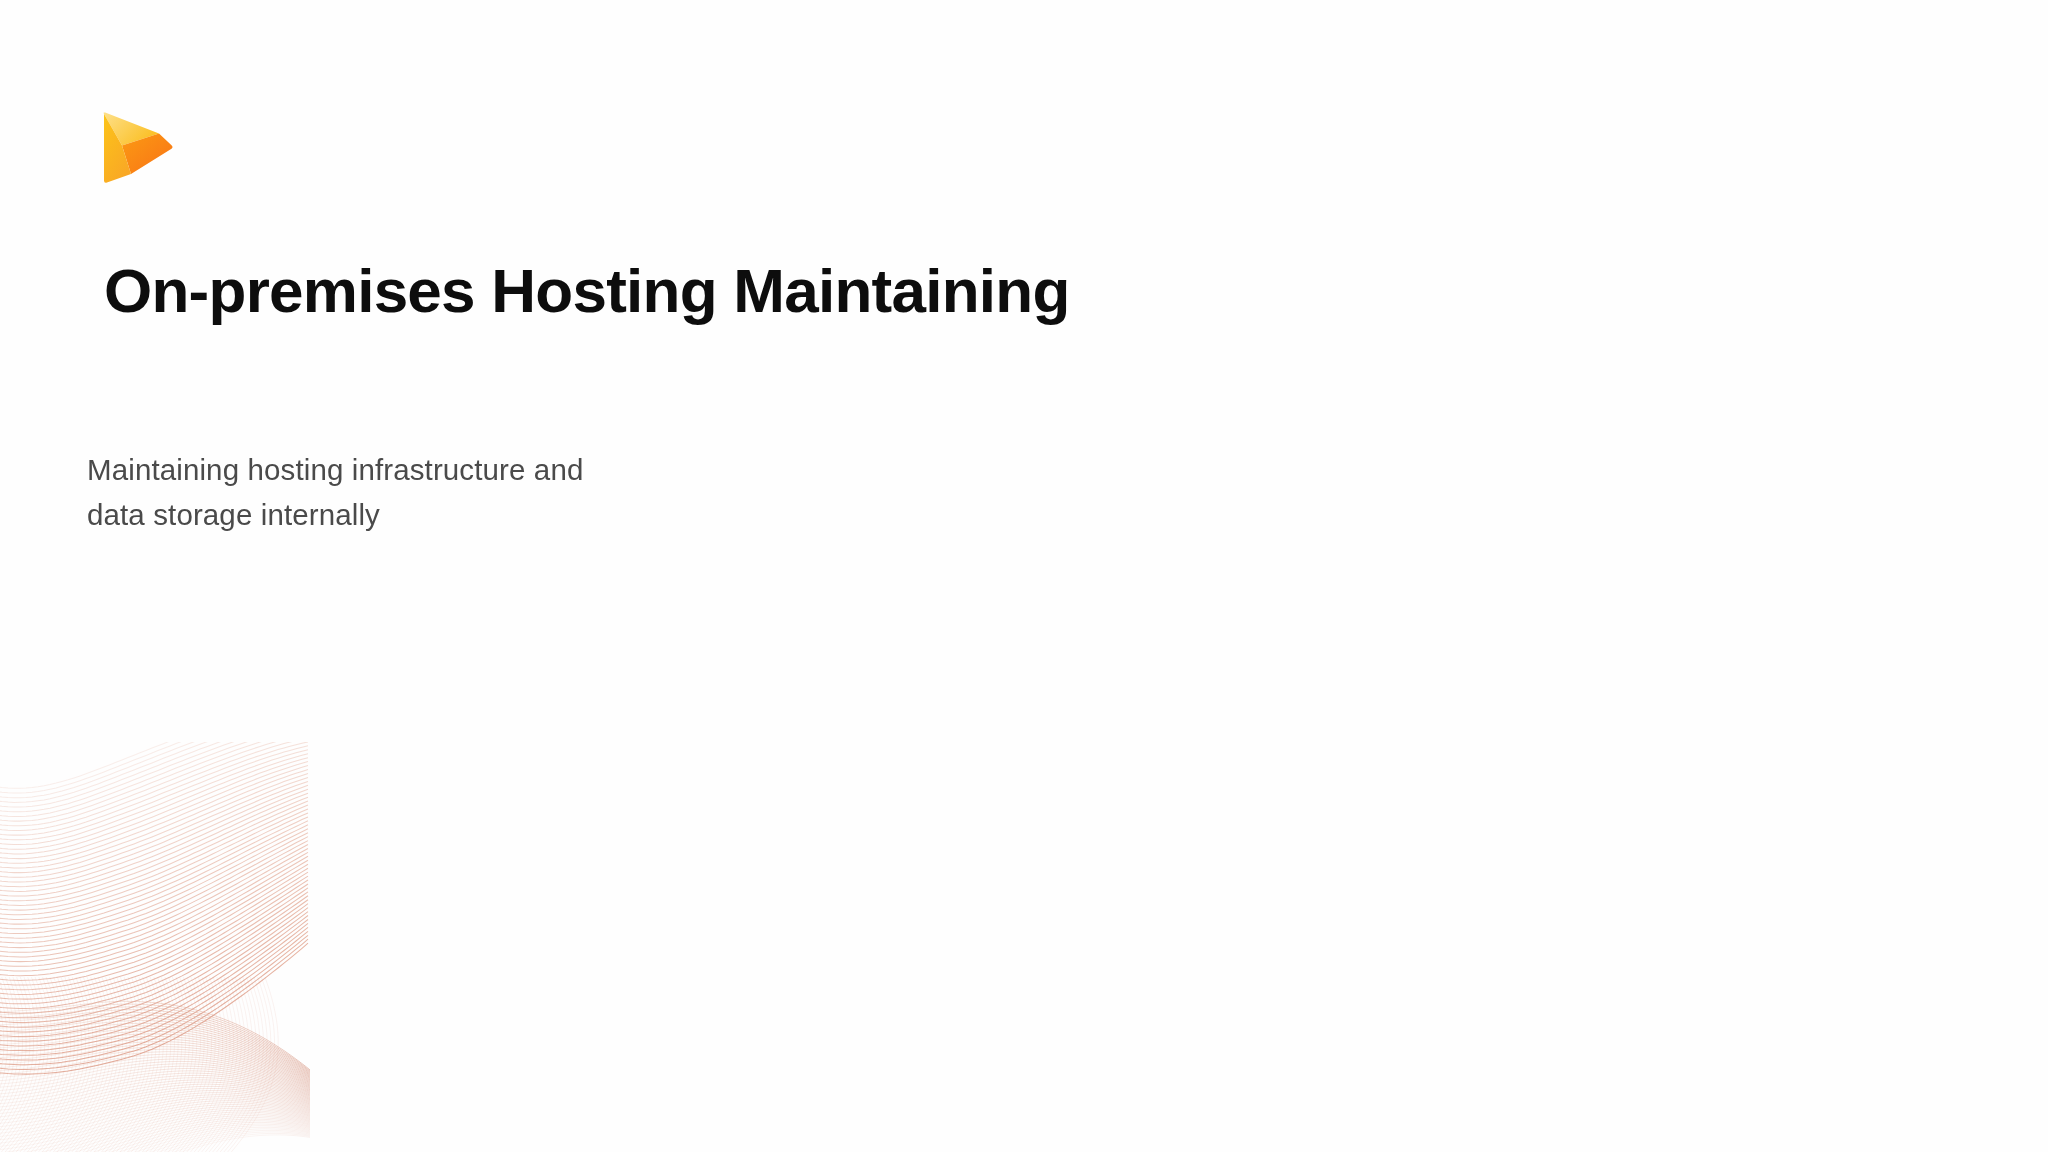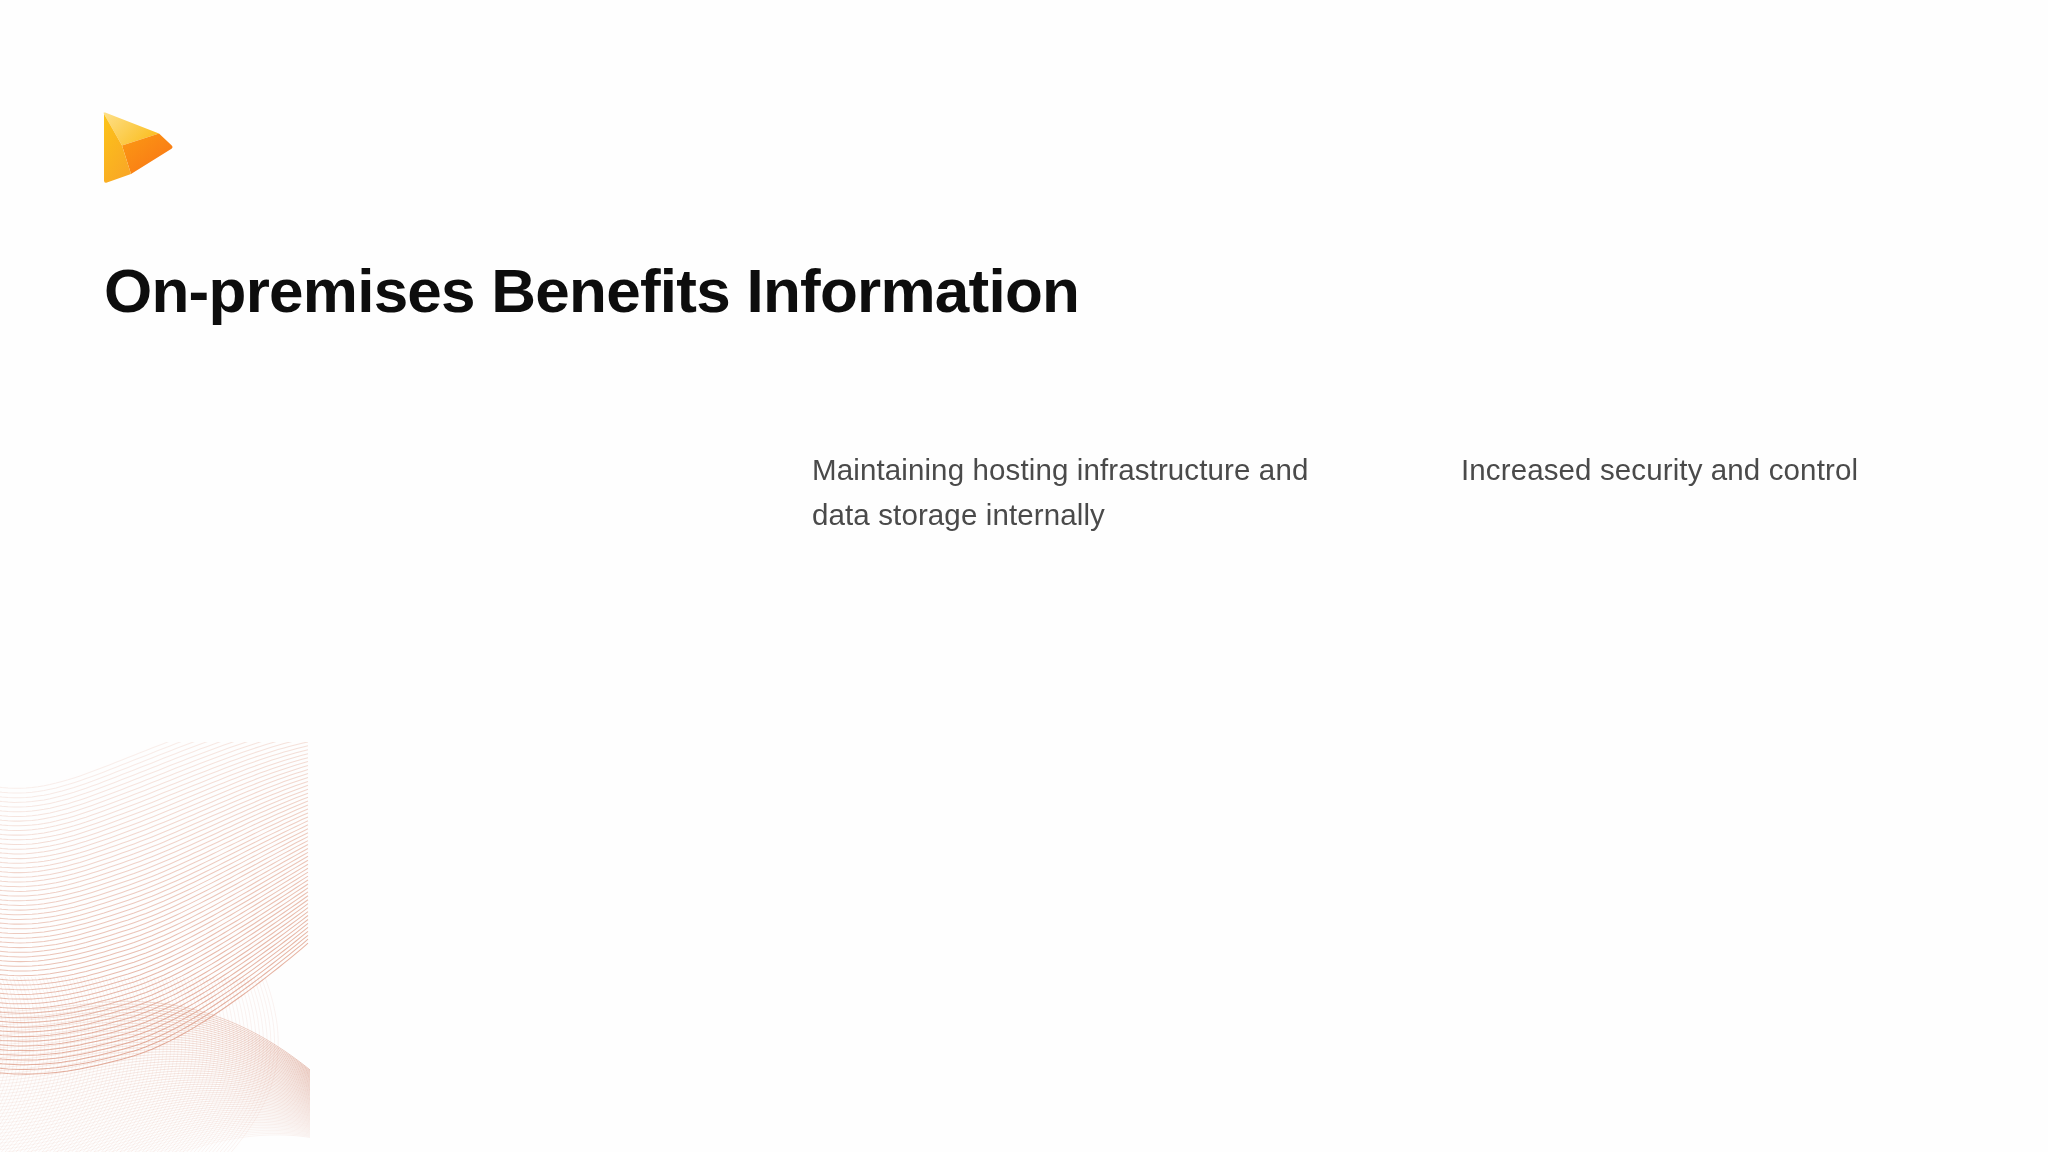--- a/index.html
+++ b/index.html
@@ -59,25 +59,25 @@
     font-weight: 700;
     letter-spacing: -0.012em;
     color: #0d0d0d;
     white-space: nowrap;
     z-index: 3;
   }
 
   
   .columns {
     position: absolute;
-    left: 120px;
+    left: 87px;
     top: 447px;
     width: 1860px;
     display: flex;
-    flex-direction: row;
+    flex-direction: column;
     align-items: flex-start;
     z-index: 3;
     justify-content: flex-end;
   }
   .column {
     width: 519px;
     margin-right: 130px;
   }
   .column:last-child { margin-right: 0; }
   .column-text {
@@ -348,24 +348,21 @@
       </defs>
 
       <path d="M7 6 Q5.5 4.2 8.2 4.6 L62 25.5 L25 37.5 Z" fill="url(#lgTop)"></path>
 
       <path d="M62 25.5 L74.5 37.2 Q76.5 39 74.5 40.8 L34 66 L25 37.5 Z" fill="url(#lgRight)"></path>
 
       <path d="M25 37.5 L34 66 L10 74.5 Q7 75.6 7 72.4 L7 6 Z" fill="url(#lgBot)"></path>
     </svg>
   </div>
 
-  <h1 class="page-title">On-premises Benefits Information</h1>
+  <h1 class="page-title">On-premises Hosting Maintaining</h1>
 
   <div class="columns">
     <div class="column">
       <p class="column-text">Maintaining hosting infrastructure and data storage internally</p>
     </div>
-    <div class="column">
-      <p class="column-text">Increased security and control</p>
-    </div>
   </div>
 
 </div>
 
 </body></html>

